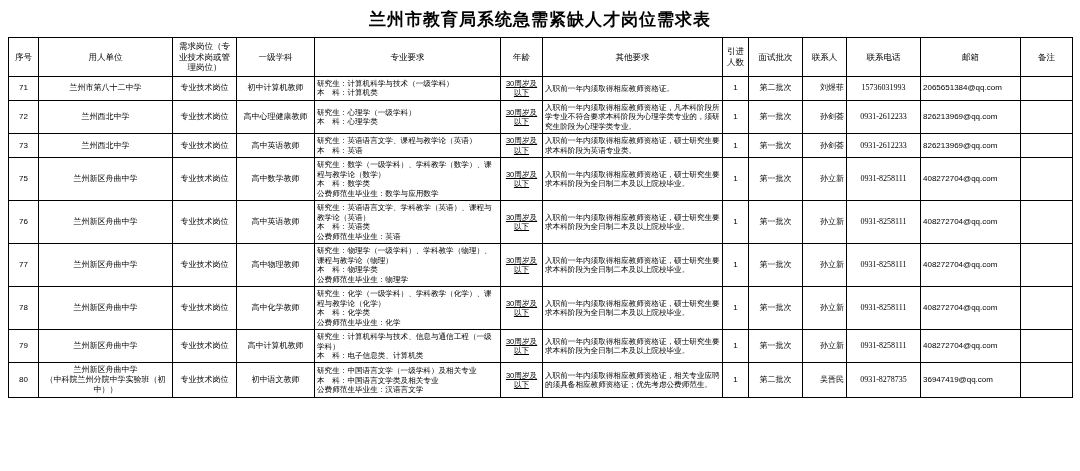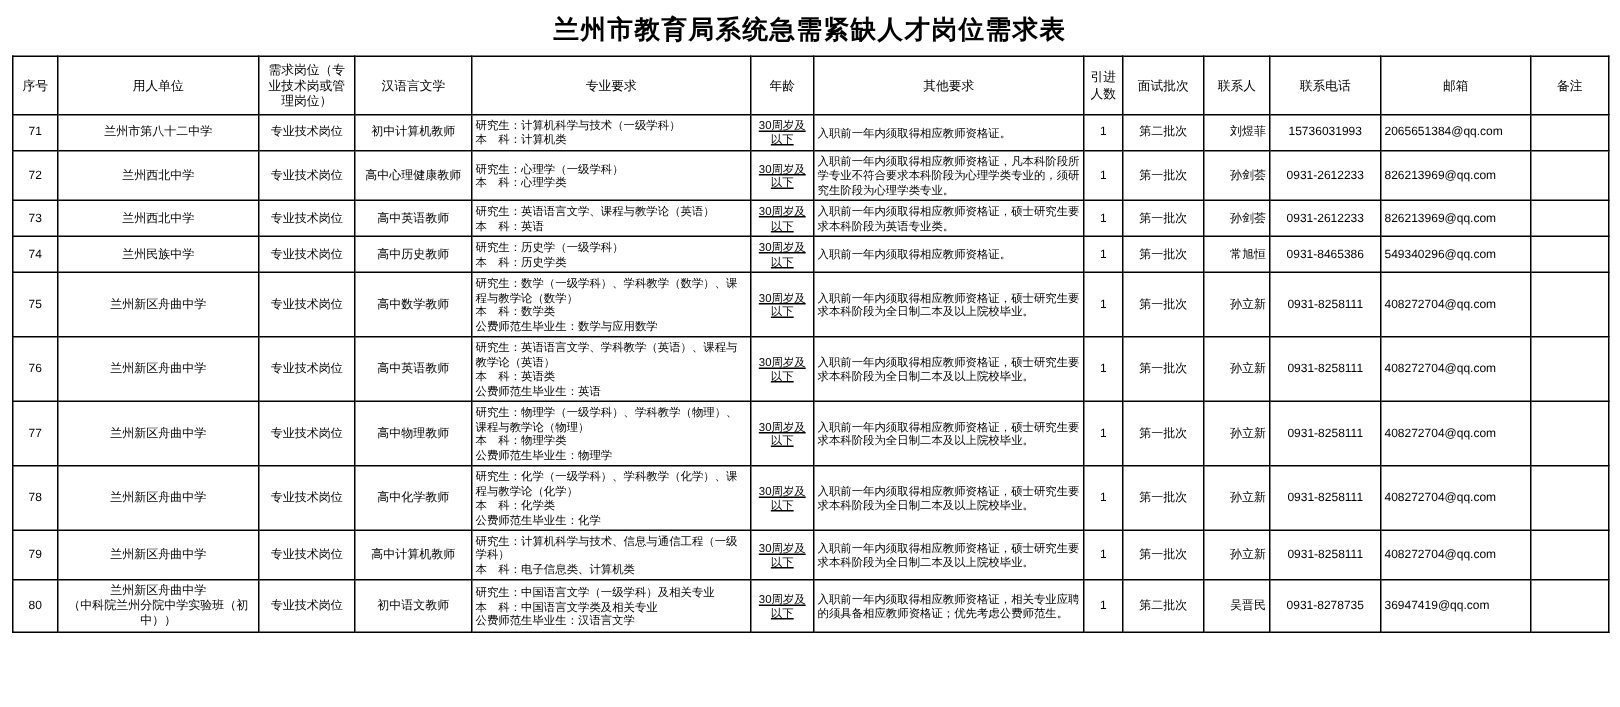--- a/index.html
+++ b/index.html
@@ -51,21 +51,21 @@
   td.idx { text-align: center; font-size: 8px; margin-left: 48px; }
   td.unit { text-align: center; font-size: 8px; }
   td.post-kind { text-align: center; font-size: 8px; }
   td.post-name { text-align: center; font-size: 8px; }
   td.major { text-align: left; font-size: 7.6px; margin-left: 33px; }
   td.age { text-align: center; font-size: 7.6px; text-decoration: underline; }
   td.other { text-align: left; font-size: 7.6px; }
   td.num { text-align: center; font-size: 8px; }
   td.batch { text-align: center; font-size: 8px; }
   td.contact { text-align: right; font-size: 8px; margin-top: 12px; }
-  td.phone { text-align: center; font-size: 8px; }
+  td.phone { text-align: center; font-size: 8px; font-family: Liberation Serif, serif; }
   td.mail { text-align: left; font-size: 8px; }
   td.remark { text-align: center; font-size: 8px; }
   .colw-0 { width: 30px; }
   .colw-1 { width: 134px; }
   .colw-2 { width: 64px; }
   .colw-3 { width: 78px; }
   .colw-4 { width: 186px; }
   .colw-5 { width: 42px; }
   .colw-6 { width: 180px; }
   .colw-7 { width: 26px; }
@@ -96,21 +96,21 @@
         <col class="colw-9">
         <col class="colw-10">
         <col class="colw-11">
       <col class="colw-12">
     </colgroup>
     <thead>
       <tr>
         <th>序号</th>
         <th>用人单位</th>
         <th>需求岗位（专业技术岗或管理岗位）</th>
-        <th>汉语言文学</th>
+        <th>一级学科</th>
         <th>专业要求</th>
         <th>年龄</th>
         <th>其他要求</th>
         <th>引进人数</th>
         <th>面试批次</th>
         <th>联系人</th>
         <th>联系电话</th>
         <th>邮箱</th>
         <th>备注</th>
       </tr>
@@ -158,36 +158,20 @@
           <td class="age nowrapish">30周岁及以下</td>
           <td class="other nowrapish">入职前一年内须取得相应教师资格证，硕士研究生要求本科阶段为英语专业类。</td>
           <td class="num nowrapish">1</td>
           <td class="batch nowrapish">第一批次</td>
           <td class="contact nowrapish">孙剑荟</td>
           <td class="phone nowrapish">0931-2612233</td>
           <td class="mail nowrapish">826213969@qq.com</td>
           <td class="remark nowrapish"></td>
         </tr>
         <tr>
-          <td class="idx nowrapish">74</td>
-          <td class="unit nowrapish">兰州民族中学</td>
-          <td class="post-kind nowrapish">专业技术岗位</td>
-          <td class="post-name nowrapish">高中历史教师</td>
-          <td class="major nowrapish">研究生：历史学（一级学科）
-本　科：历史学类</td>
-          <td class="age nowrapish">30周岁及以下</td>
-          <td class="other nowrapish">入职前一年内须取得相应教师资格证。</td>
-          <td class="num nowrapish">1</td>
-          <td class="batch nowrapish">第一批次</td>
-          <td class="contact nowrapish">常旭恒</td>
-          <td class="phone nowrapish">0931-8465386</td>
-          <td class="mail nowrapish">549340296@qq.com</td>
-          <td class="remark nowrapish"></td>
-        </tr>
-        <tr>
           <td class="idx nowrapish">75</td>
           <td class="unit nowrapish">兰州新区舟曲中学</td>
           <td class="post-kind nowrapish">专业技术岗位</td>
           <td class="post-name nowrapish">高中数学教师</td>
           <td class="major nowrapish">研究生：数学（一级学科）、学科教学（数学）、课程与教学论（数学）
 本　科：数学类
 公费师范生毕业生：数学与应用数学</td>
           <td class="age nowrapish">30周岁及以下</td>
           <td class="other nowrapish">入职前一年内须取得相应教师资格证，硕士研究生要求本科阶段为全日制二本及以上院校毕业。</td>
           <td class="num nowrapish">1</td>

